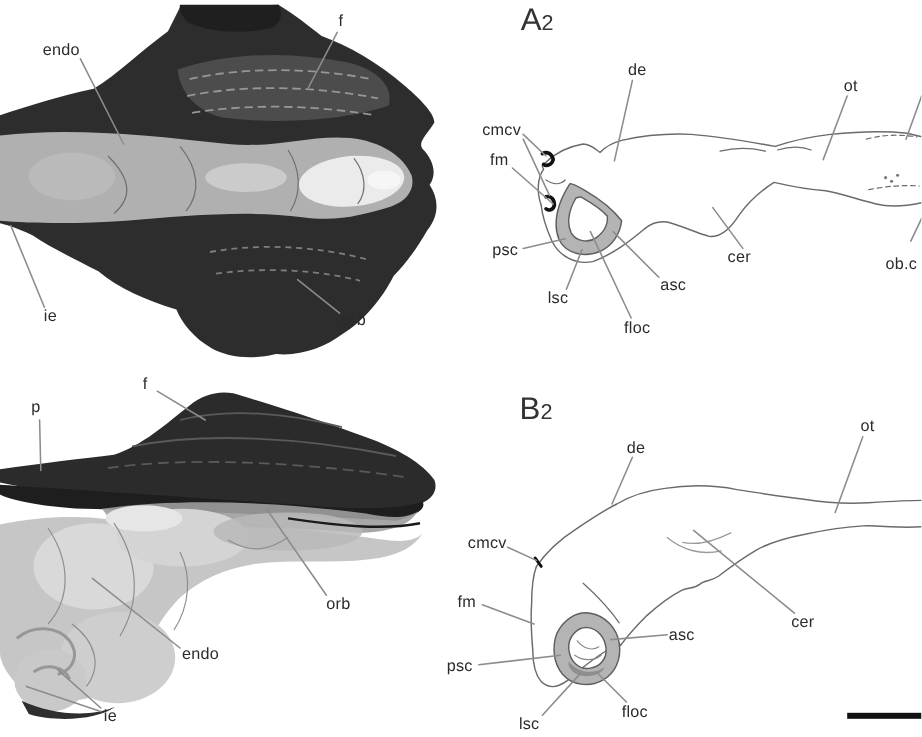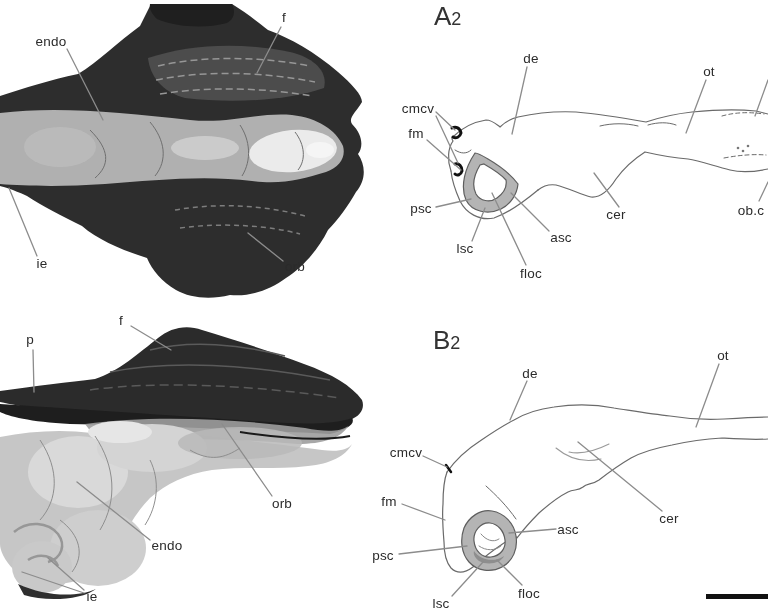--- a/index.html
+++ b/index.html
@@ -207,21 +207,21 @@
 
   <span class="lbl" style="left:531px;top:58px">de</span>
   <span class="lbl" style="left:418px;top:108px">cmcv</span>
   <span class="lbl" style="left:416px;top:133px">fm</span>
   <span class="lbl" style="left:421px;top:208px">psc</span>
   <span class="lbl" style="left:465px;top:248px">lsc</span>
   <span class="lbl" style="left:531px;top:273px">floc</span>
   <span class="lbl" style="left:561px;top:237px">asc</span>
   <span class="lbl" style="left:616px;top:214px">cer</span>
   <span class="lbl" style="left:709px;top:71px">ot</span>
-  <span class="lbl" style="left:751px;top:210px">ob.c</span>
+  <span class="lbl" style="left:751px;top:220px">ob.c</span>
 
   <span class="lbl" style="left:30px;top:339px">p</span>
   <span class="lbl" style="left:121px;top:320px">f</span>
   <span class="lbl" style="left:282px;top:503px">orb</span>
   <span class="lbl" style="left:167px;top:545px">endo</span>
   <span class="lbl" style="left:92px;top:596px">ie</span>
 
   <span class="lbl" style="left:530px;top:373px">de</span>
   <span class="lbl" style="left:723px;top:355px">ot</span>
   <span class="lbl" style="left:406px;top:452px">cmcv</span>

